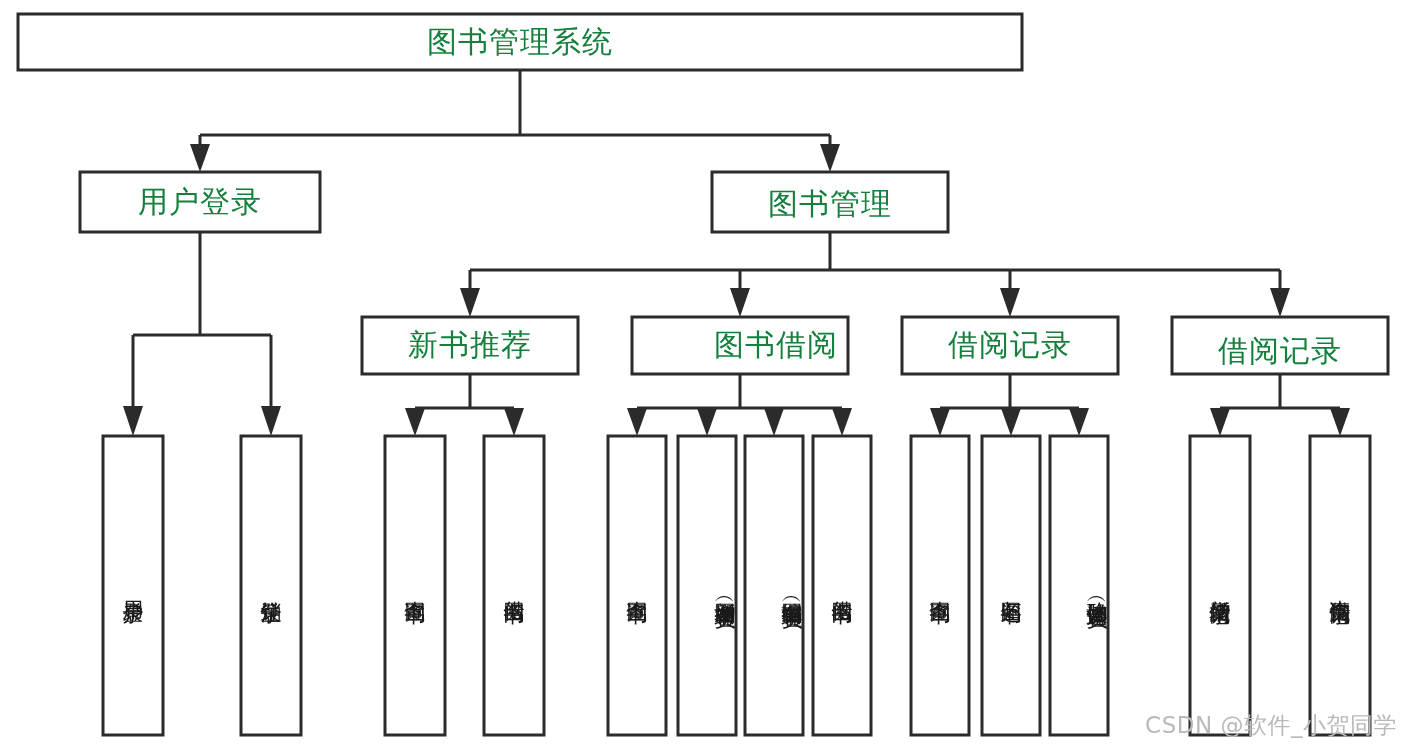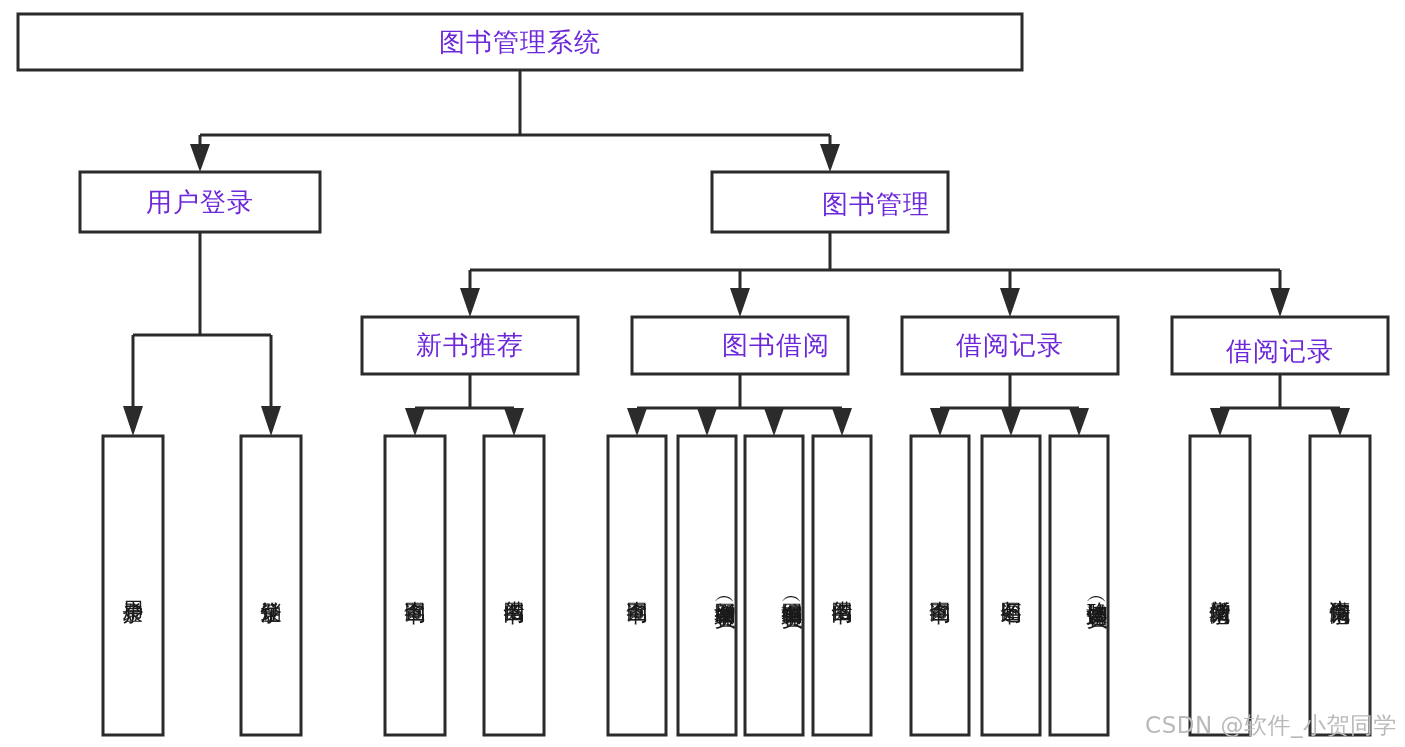--- a/index.html
+++ b/index.html
@@ -53,23 +53,23 @@
     color: #1a1a1a;
     white-space: nowrap;
     pointer-events: none;
   }
   .hlabel-wrap {
     position: absolute;
     display: flex;
     align-items: center;
     justify-content: center;
     font-family: "DejaVu Sans", "Liberation Sans", sans-serif;
-    font-size: 26px;
+    font-size: 30px;
     letter-spacing: 1px;
-    color: #6d28d9;
+    color: #15803d;
     white-space: nowrap;
     pointer-events: none;
   }
   #watermark {
     position: absolute;
     right: 8px;
     bottom: 6px;
     font-family: "DejaVu Sans", "Liberation Sans", sans-serif;
     font-size: 23px;
     color: #b9b9b9;
@@ -170,21 +170,21 @@
     <rect class="node-box" x="911" y="436" width="58" height="299"></rect>
     <rect class="node-box" x="982" y="436" width="58" height="299"></rect>
     <rect class="node-box" x="1050" y="436" width="58" height="299"></rect>
     <rect class="node-box" x="1190" y="436" width="60" height="299"></rect>
     <rect class="node-box" x="1310" y="436" width="60" height="299"></rect>
   </svg>
 
   <div class="hlabel-wrap" style="left:18px; top:14px; width:1004px; height:56px;">图书管理系统</div>
 
   <div class="hlabel-wrap" style="left:80px; top:172px; width:240px; height:60px;">用户登录</div>
-  <div class="hlabel-wrap" style="left:712px; top:172px; width:236px; height:64px;margin-left:46px;">图书管理</div>
+  <div class="hlabel-wrap" style="left:712px; top:172px; width:236px; height:64px;">图书管理</div>
 
   <div class="hlabel-wrap" style="left:362px; top:317px; width:216px; height:57px;font-family:Liberation Mono, monospace;">新书推荐</div>
   <div class="hlabel-wrap" style="left:632px; top:317px; width:216px; height:57px;padding-left:36px;">图书借阅</div>
   <div class="hlabel-wrap" style="left:902px; top:317px; width:216px; height:57px;">借阅记录</div>
   <div class="hlabel-wrap" style="left:1172px; top:317px; width:216px; height:68px;">借阅记录</div>
 
   <div class="vlabel-wrap" style="left:103px; top:436px; width:60px; height:299px;">用户登录</div>
   <div class="vlabel-wrap" style="left:241px; top:436px; width:60px; height:299px;">注销登录</div>
   <div class="vlabel-wrap" style="left:385px; top:436px; width:60px; height:299px;">查询图书</div>
   <div class="vlabel-wrap" style="left:484px; top:436px; width:60px; height:299px;">借阅图书</div>

